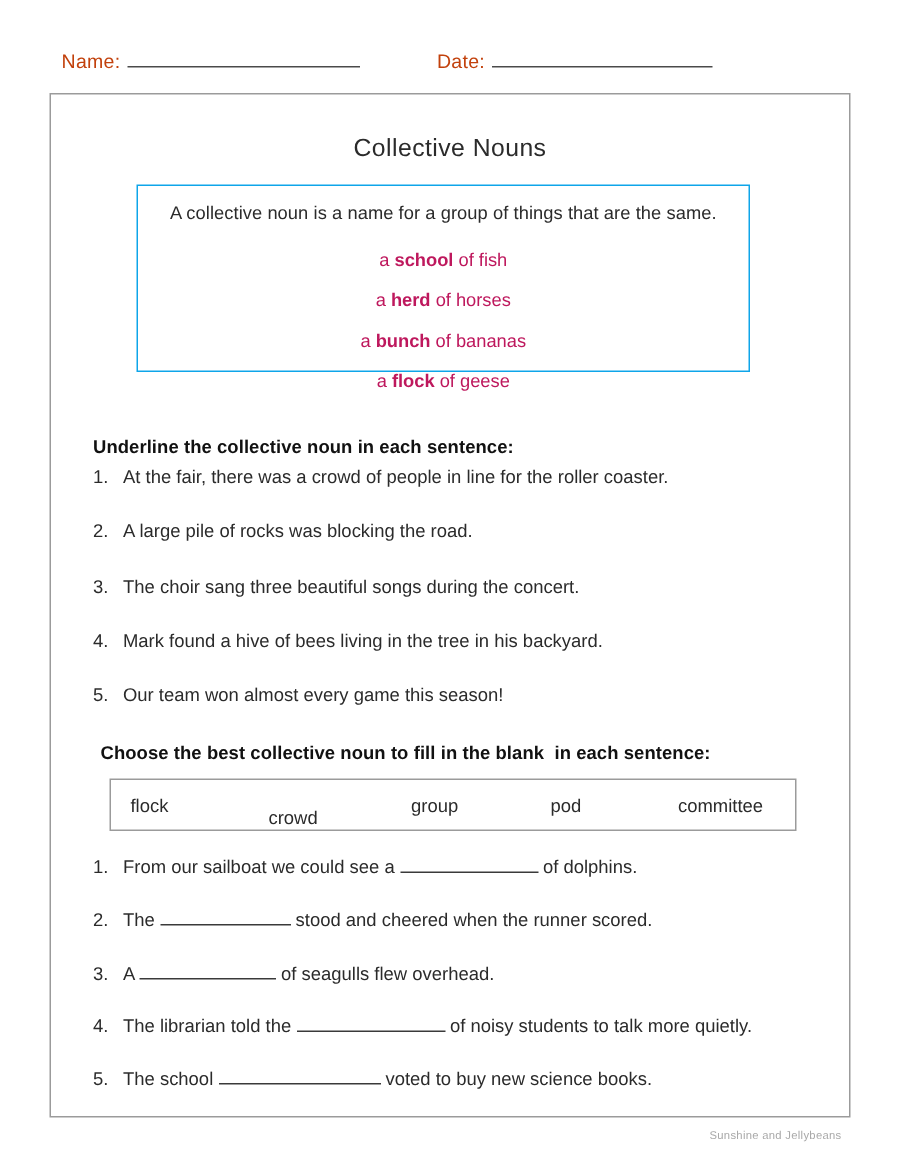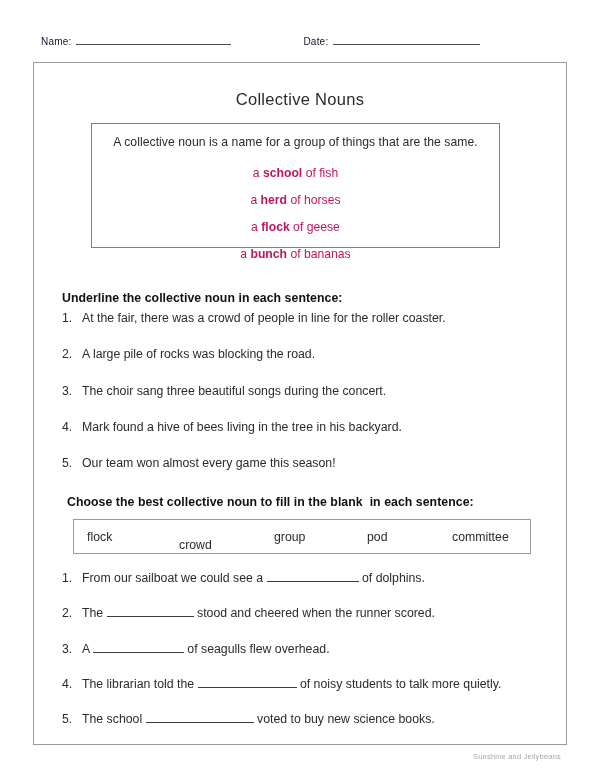--- a/index.html
+++ b/index.html
@@ -22,26 +22,26 @@
     top: 33px;
     left: 0;
     width: 600px;
     height: 24px;
     display: flex;
     align-items: baseline;
   }
   .field {
     display: flex;
     align-items: baseline;
-    font-size: 10px;
-    color: #0f172a;
+    font-size: 13px;
+    color: #c2410c;
     white-space: nowrap;
   }
   .field-name { margin-left: 41px; }
-  .field-date { margin-left: 72px; }
+  .field-date { margin-left: 51px; }
   .field-label { letter-spacing: 0.2px; }
   .field-rule {
     display: inline-block;
     border-bottom: 1.3px solid #4a4a4a;
     height: 11px;
     margin-left: 5px;
   }
   .rule-name { width: 155px; }
   .rule-date { width: 147px; }
 
@@ -201,22 +201,22 @@
 
 <div class="sheet">
 
   <div class="worksheet-title">Collective Nouns</div>
 
   <div class="definition-box">
     <div class="definition-lead">A collective noun is a name for a group of things that are the same.</div>
     <ul class="example-list">
       <li class="example-item ex-1"><span>a </span><b>school</b><span> of fish</span></li>
       <li class="example-item"><span>a </span><b>herd</b><span> of horses</span></li>
+      <li class="example-item"><span>a </span><b>bunch</b><span> of bananas</span></li>
       <li class="example-item"><span>a </span><b>flock</b><span> of geese</span></li>
-      <li class="example-item"><span>a </span><b>bunch</b><span> of bananas</span></li>
     </ul>
   </div>
 
   <div class="section-heading heading-underline">Underline the collective noun in each sentence:</div>
 
   <ol class="question-list list-underline">
     <li class="question-item">
       <span class="q-num">1.</span>
       <span class="q-text">At the fair, there was a crowd of people in line for the roller coaster.</span>
     </li>

